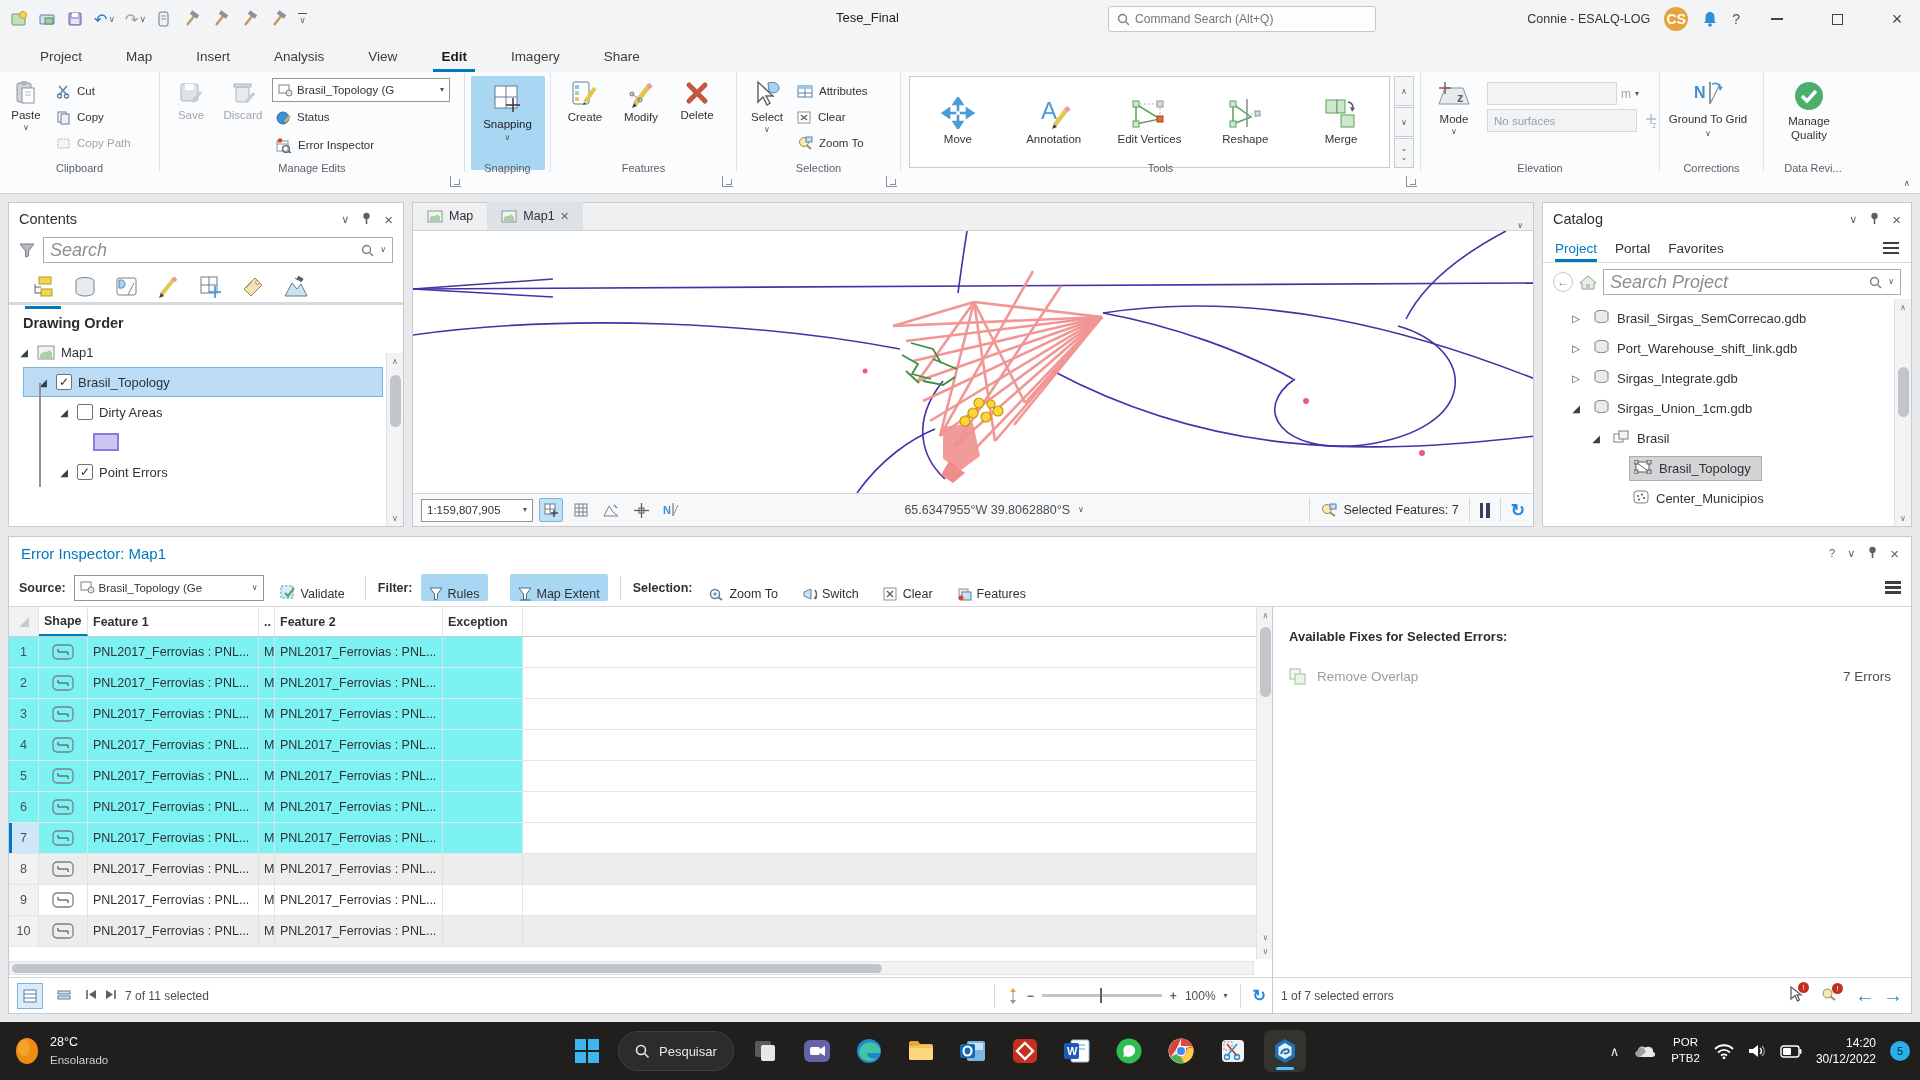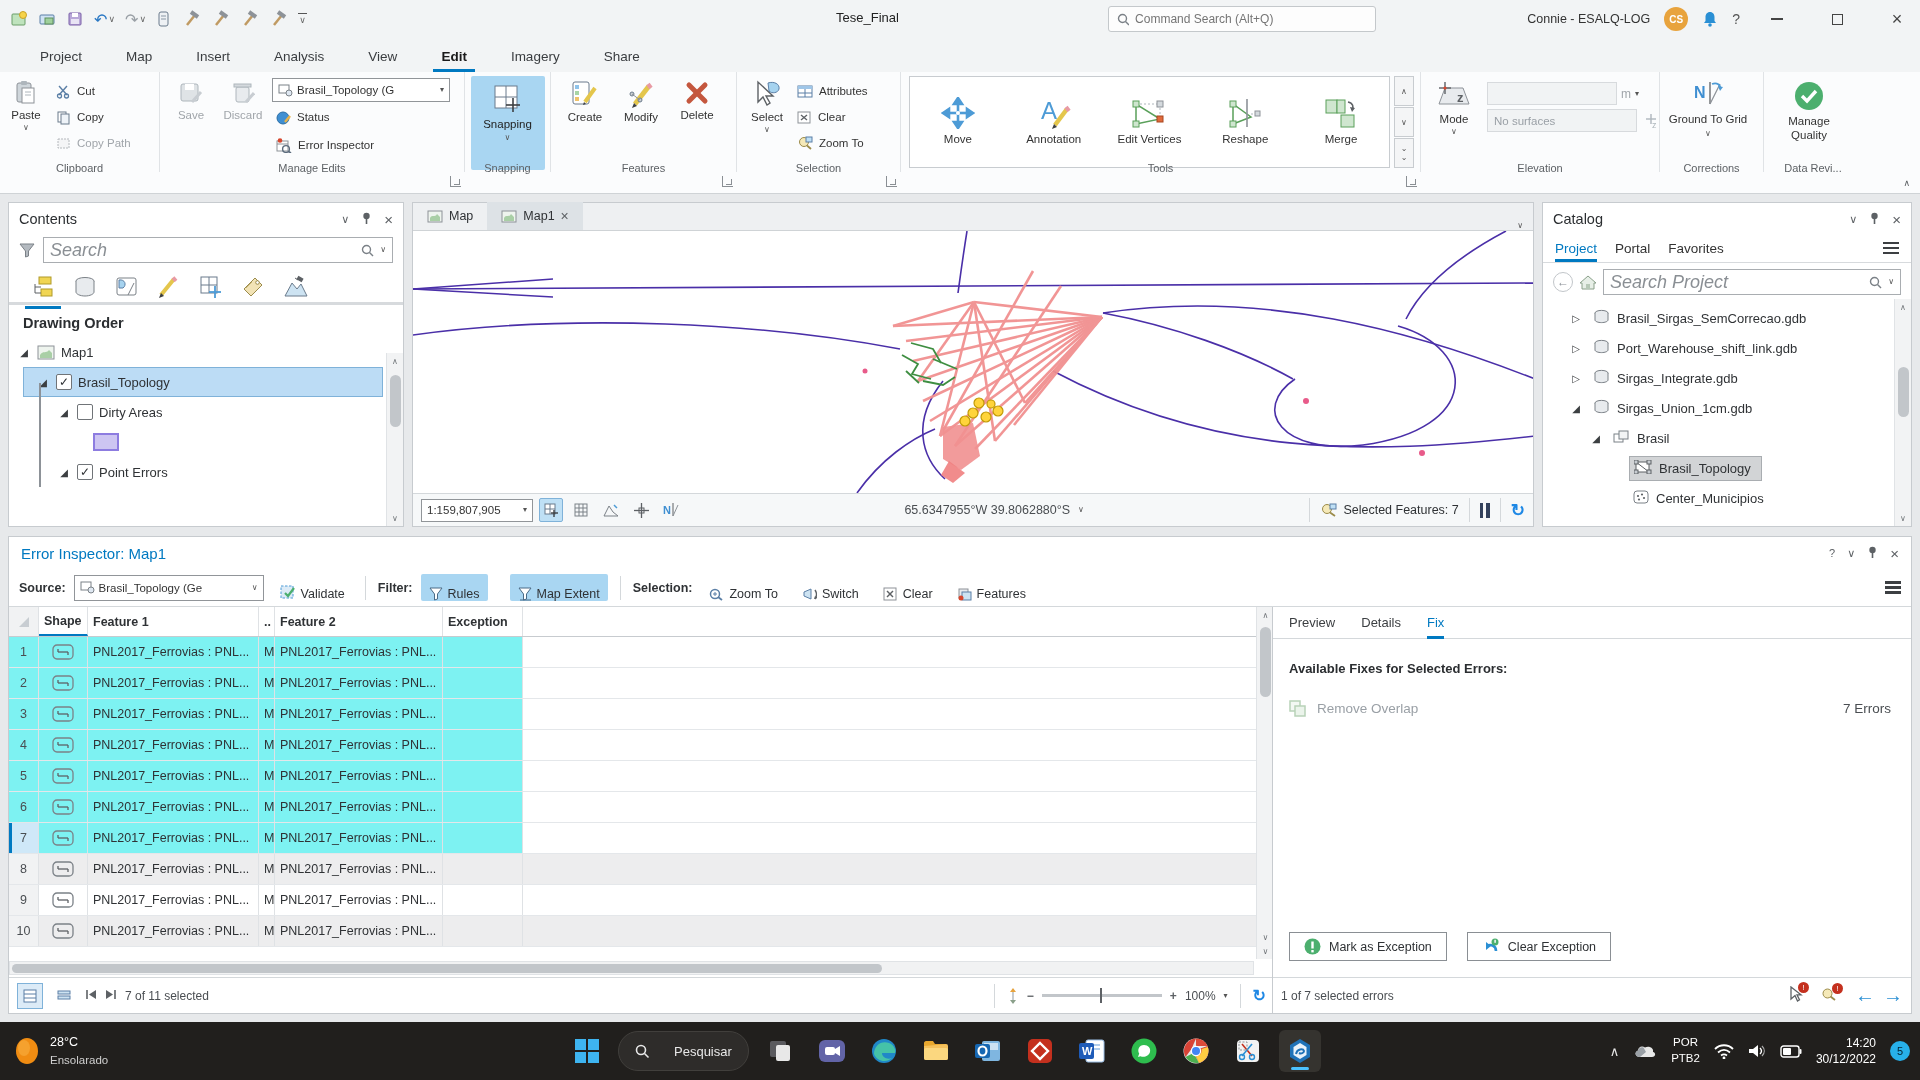--- a/index.html
+++ b/index.html
@@ -10,21 +10,21 @@
   .titlebar{position:absolute;left:0;top:0;width:1920px;height:38px;background:#f2f4f5;display:flex;align-items:center;}
   .qat{display:flex;align-items:center;gap:10px;padding-left:10px;}
   .qat .qbtn{display:flex;align-items:center;gap:1px;cursor:default;}
   .qat svg{display:block;}
   .tinychev{font-size:9px;color:#666;}
   .doc-title{position:absolute;left:836px;top:10px;font-size:13px;color:#222;}
   .cmdsearch{position:absolute;left:1108px;top:6px;width:268px;height:26px;background:#fdfdfd;border:1px solid #c4c8cb;border-radius:3px;display:flex;align-items:center;gap:6px;padding:0 8px;color:#8a8f94;}
   .cmdsearch input{border:none;outline:none;background:transparent;font-family:"Liberation Sans",sans-serif;font-size:12px;width:100%;color:#555;}
   .tb-right{position:absolute;right:0;top:0;height:38px;display:flex;align-items:center;gap:14px;padding-right:0;}
   .acct{font-size:12.5px;color:#333;}
-  .avatar{width:24px;height:24px;border-radius:50%;background:#e8a33d;color:#fff;font-size:10px;font-weight:bold;display:flex;align-items:center;justify-content:center;}
+  .avatar{width:24px;height:24px;border-radius:50%;background:#e8a33d;color:#fff;font-size:14px;font-weight:bold;display:flex;align-items:center;justify-content:center;}
   .winbtn{width:46px;height:38px;display:flex;align-items:center;justify-content:center;color:#444;font-size:14px;}
   .maxbox{width:11px;height:11px;border:1.2px solid #444;}
   .minbar{width:12px;height:1.5px;background:#444;}
   
   .ribbontabs{position:absolute;left:0;top:38px;width:1920px;height:34px;background:#f2f4f5;display:flex;align-items:flex-end;gap:0;padding-left:18px;}
   .rtab{padding:7px 22px 8px 22px;font-size:13.5px;color:#3a3d40;position:relative;cursor:default;}
   .rtab.active{color:#1a1a1a;font-weight:bold;}
   .rtab.active::after{content:"";position:absolute;left:14px;right:14px;bottom:0;height:3px;background:#0079c1;}
   
   .ribbon{position:absolute;left:0;top:72px;width:1920px;height:122px;background:#fbfcfd;border-bottom:1px solid #cfd3d6;}
@@ -89,21 +89,21 @@
   .fix-tab.active::after{content:"";position:absolute;left:0;right:0;bottom:0;height:3px;background:#0079c1;}
   .btn{display:flex;align-items:center;gap:8px;height:29px;border:1px solid #8a8f94;background:#fff;padding:0 14px;font-size:12.5px;color:#2f3235;font-family:"Liberation Sans",sans-serif;}
   .badge-red{position:absolute;top:-4px;right:-6px;width:11px;height:11px;border-radius:50%;background:#c4301e;color:#fff;font-size:8px;display:flex;align-items:center;justify-content:center;}
   
   .taskbar{position:absolute;left:0;top:1022px;width:1920px;height:58px;background:#211f1d;display:flex;align-items:center;color:#fff;}
   .weather{display:flex;align-items:center;gap:10px;padding-left:14px;width:220px;}
   .tb-center{position:absolute;left:566px;display:flex;align-items:center;gap:10px;}
   .tbicon{width:42px;height:42px;border-radius:6px;display:flex;align-items:center;justify-content:center;position:relative;}
   .tbicon.activeapp{background:#35332f;}
   .tbicon.activeapp::after{content:"";position:absolute;bottom:2px;left:12px;right:12px;height:3px;border-radius:2px;background:#4cc2ff;}
-  .tsearch{height:40px;background:#2e2c2a;border:1px solid #413f3c;border-radius:20px;display:flex;align-items:center;gap:24px;padding:0 16px;color:#e8e8e8;font-size:13px;}
+  .tsearch{height:40px;background:#2e2c2a;border:1px solid #413f3c;border-radius:20px;display:flex;align-items:center;gap:9px;padding:0 16px;color:#e8e8e8;font-size:13px;}
   .tray{position:absolute;right:10px;display:flex;align-items:center;gap:14px;font-size:11.5px;}
   .clock{text-align:right;font-size:12px;line-height:1.35;}
   .notif{width:20px;height:20px;border-radius:50%;background:#27b0ea;color:#032030;font-size:11px;display:flex;align-items:center;justify-content:center;}
 </style>
 </head>
 <body>
 
 <div class="app">
 
   <div class="titlebar">
@@ -1203,53 +1203,29 @@
           <span style="position:absolute;left:58px;top:-6px;width:2.5px;height:15px;background:#5d6165;"></span>
         </span>
       <span style="color:#5d6165;font-weight:bold;">+</span>
       <span>100%</span>
       <span class="chev">▾</span>
       <span class="vsep"></span>
       <span style="color:#1e88e5;font-size:16px;font-weight:bold;">↻</span>
     </div>
 
     <div style="position:absolute;right:0;top:70px;width:639px;bottom:0;border-left:1px solid #c7cbcf;background:#fff;">
-      <div class="fix-tabs">
-        <span class="fix-tab">Preview</span>
-        <span class="fix-tab">Details</span>
-        <span class="fix-tab active">Fix</span>
-      </div>
       <div style="padding:22px 16px 0 16px;font-weight:bold;font-size:13px;color:#2b2e31;">Available Fixes for Selected Errors:</div>
       <div style="display:flex;align-items:center;padding:24px 20px 0 16px;gap:10px;">
         <svg width="18" height="17" opacity="0.55">
             <rect x="1" y="1" width="10" height="10" fill="#eaf3ea" stroke="#7fae7f" stroke-width="1.5"></rect>
             <rect x="6" y="6" width="10" height="10" fill="#dcecdc" stroke="#7fae7f" stroke-width="1.5"></rect>
           </svg>
         <span style="color:#9aa0a6;font-size:13.5px;">Remove Overlap</span>
         <span style="flex:1;"></span>
         <span style="color:#4a4e52;font-size:13.5px;">7  Errors</span>
-      </div>
-      <div style="position:absolute;left:16px;bottom:52px;display:flex;gap:20px;">
-        <button class="btn">
-          <svg width="17" height="17">
-              <circle cx="8.5" cy="8.5" r="8" fill="#4caf6e"></circle>
-              <rect x="7.3" y="3.5" width="2.4" height="7" fill="#fff"></rect>
-              <rect x="7.3" y="12" width="2.4" height="2.4" fill="#fff"></rect>
-            </svg>
-          <span>Mark as Exception</span>
-        </button>
-        <button class="btn">
-          <svg width="18" height="17">
-              <path d="M14 13 C14 7 8 6 5 8" fill="none" stroke="#2a8fd4" stroke-width="2.6"></path>
-              <polygon points="4,4 4,12 9,8" fill="#2a8fd4"></polygon>
-              <circle cx="13" cy="4" r="3.5" fill="#4caf6e"></circle>
-              <rect x="12.4" y="1.8" width="1.4" height="3" fill="#fff"></rect>
-            </svg>
-          <span>Clear Exception</span>
-        </button>
       </div>
       <div class="ei-footer" style="left:0;right:0;bottom:0;height:36px;">
         <span>1 of 7 selected errors</span>
         <span style="flex:1;"></span>
         <span style="position:relative;"><svg width="15" height="16">
               <path d="M3 1 L3 13 L7 9.5 L9.5 15 L11.5 13.8 L9 8.8 L13 8.8 Z" fill="#fff" stroke="#5d6165" stroke-width="1.3"></path>
             </svg><span class="badge-red">!</span></span>
         <span style="position:relative;margin-left:10px;"><svg width="16" height="15">
               <circle cx="6.5" cy="6.5" r="4.5" fill="#f5e9b8" stroke="#9b8b4a"></circle>
               <line x1="9.5" y1="9.5" x2="14" y2="13" stroke="#9b8b4a" stroke-width="1.8"></line>

